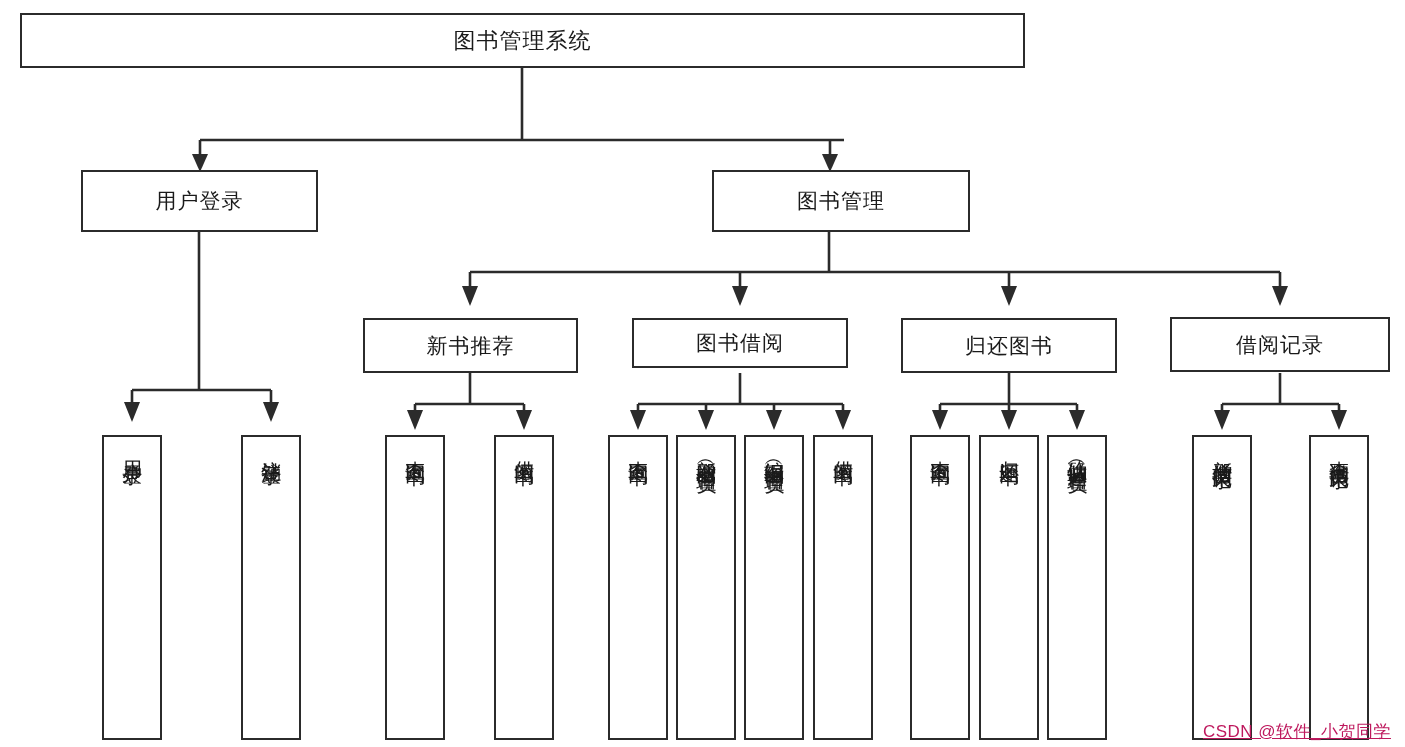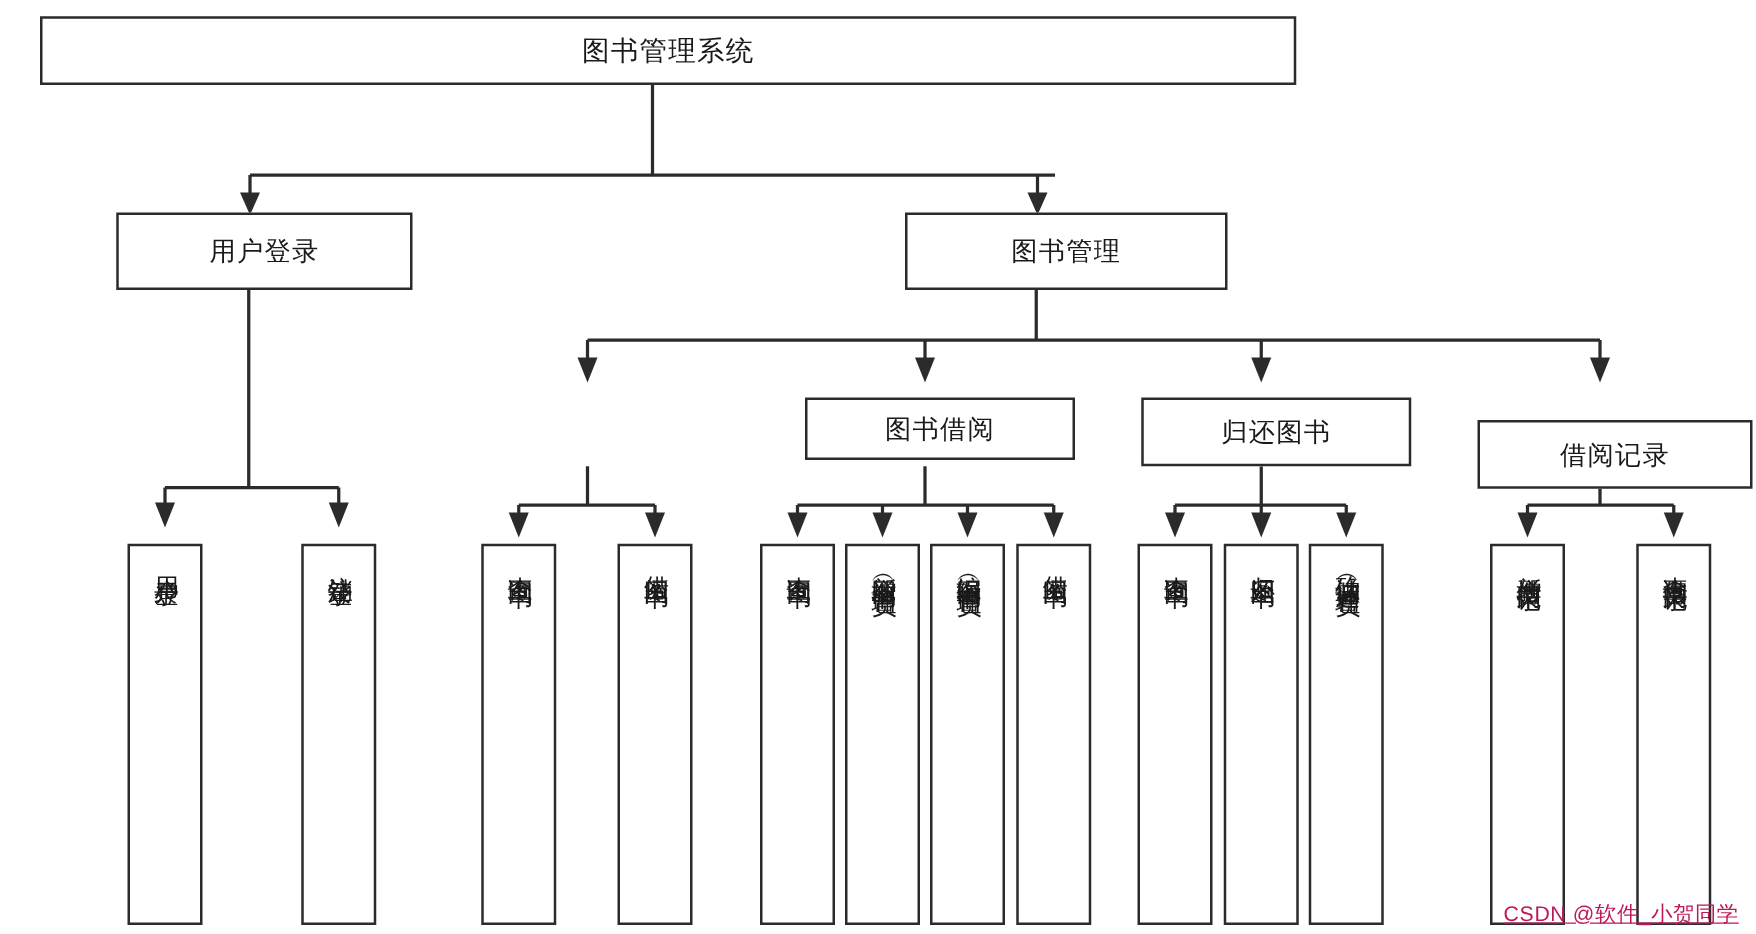--- a/index.html
+++ b/index.html
@@ -23,21 +23,20 @@
     border:2px solid #2b2b2b;
     display:flex;
     align-items:center;
     justify-content:center;
     color:#1a1a1a;
   }
   .node.h{           
     font-size:21px;
     letter-spacing:1px;
     white-space:nowrap;
-    margin-left:12px;
   }
   .node.root{
     font-size:22px;
   }
   .node.v{           
     font-size:20px;
     padding-top:8px;
     align-items:flex-start;
     justify-content:center;
   }
@@ -154,26 +153,27 @@
       <polygon points="1331,410 1347,410 1339,430"></polygon>
     </g>
   </svg>
 
   <div class="node h root" style="left:20px; top:13px; width:1005px; height:55px;">图书管理系统</div>
 
   <div class="node h" style="left:81px; top:170px; width:237px; height:62px;">用户登录</div>
 
   <div class="node h" style="left:712px; top:170px; width:258px; height:62px;">图书管理</div>
 
+  <div class="node h" style="left:363px; top:318px; width:215px; height:55px;">新书推荐</div>
 
   <div class="node h" style="left:632px; top:318px; width:216px; height:50px;">图书借阅</div>
 
   <div class="node h" style="left:901px; top:318px; width:216px; height:55px;">归还图书</div>
 
-  <div class="node h" style="left:1170px; top:336px; width:220px; height:55px;">借阅记录</div>
+  <div class="node h" style="left:1170px; top:317px; width:220px; height:55px;">借阅记录</div>
 
   <div class="node v" style="left:102px; top:435px; width:60px; height:305px;">
     <span class="vtext">用户登录</span>
   </div>
   <div class="node v" style="left:241px; top:435px; width:60px; height:305px;">
     <span class="vtext">注销登录</span>
   </div>
 
   <div class="node v" style="left:385px; top:435px; width:60px; height:305px;">
     <span class="vtext">查询图书</span>

